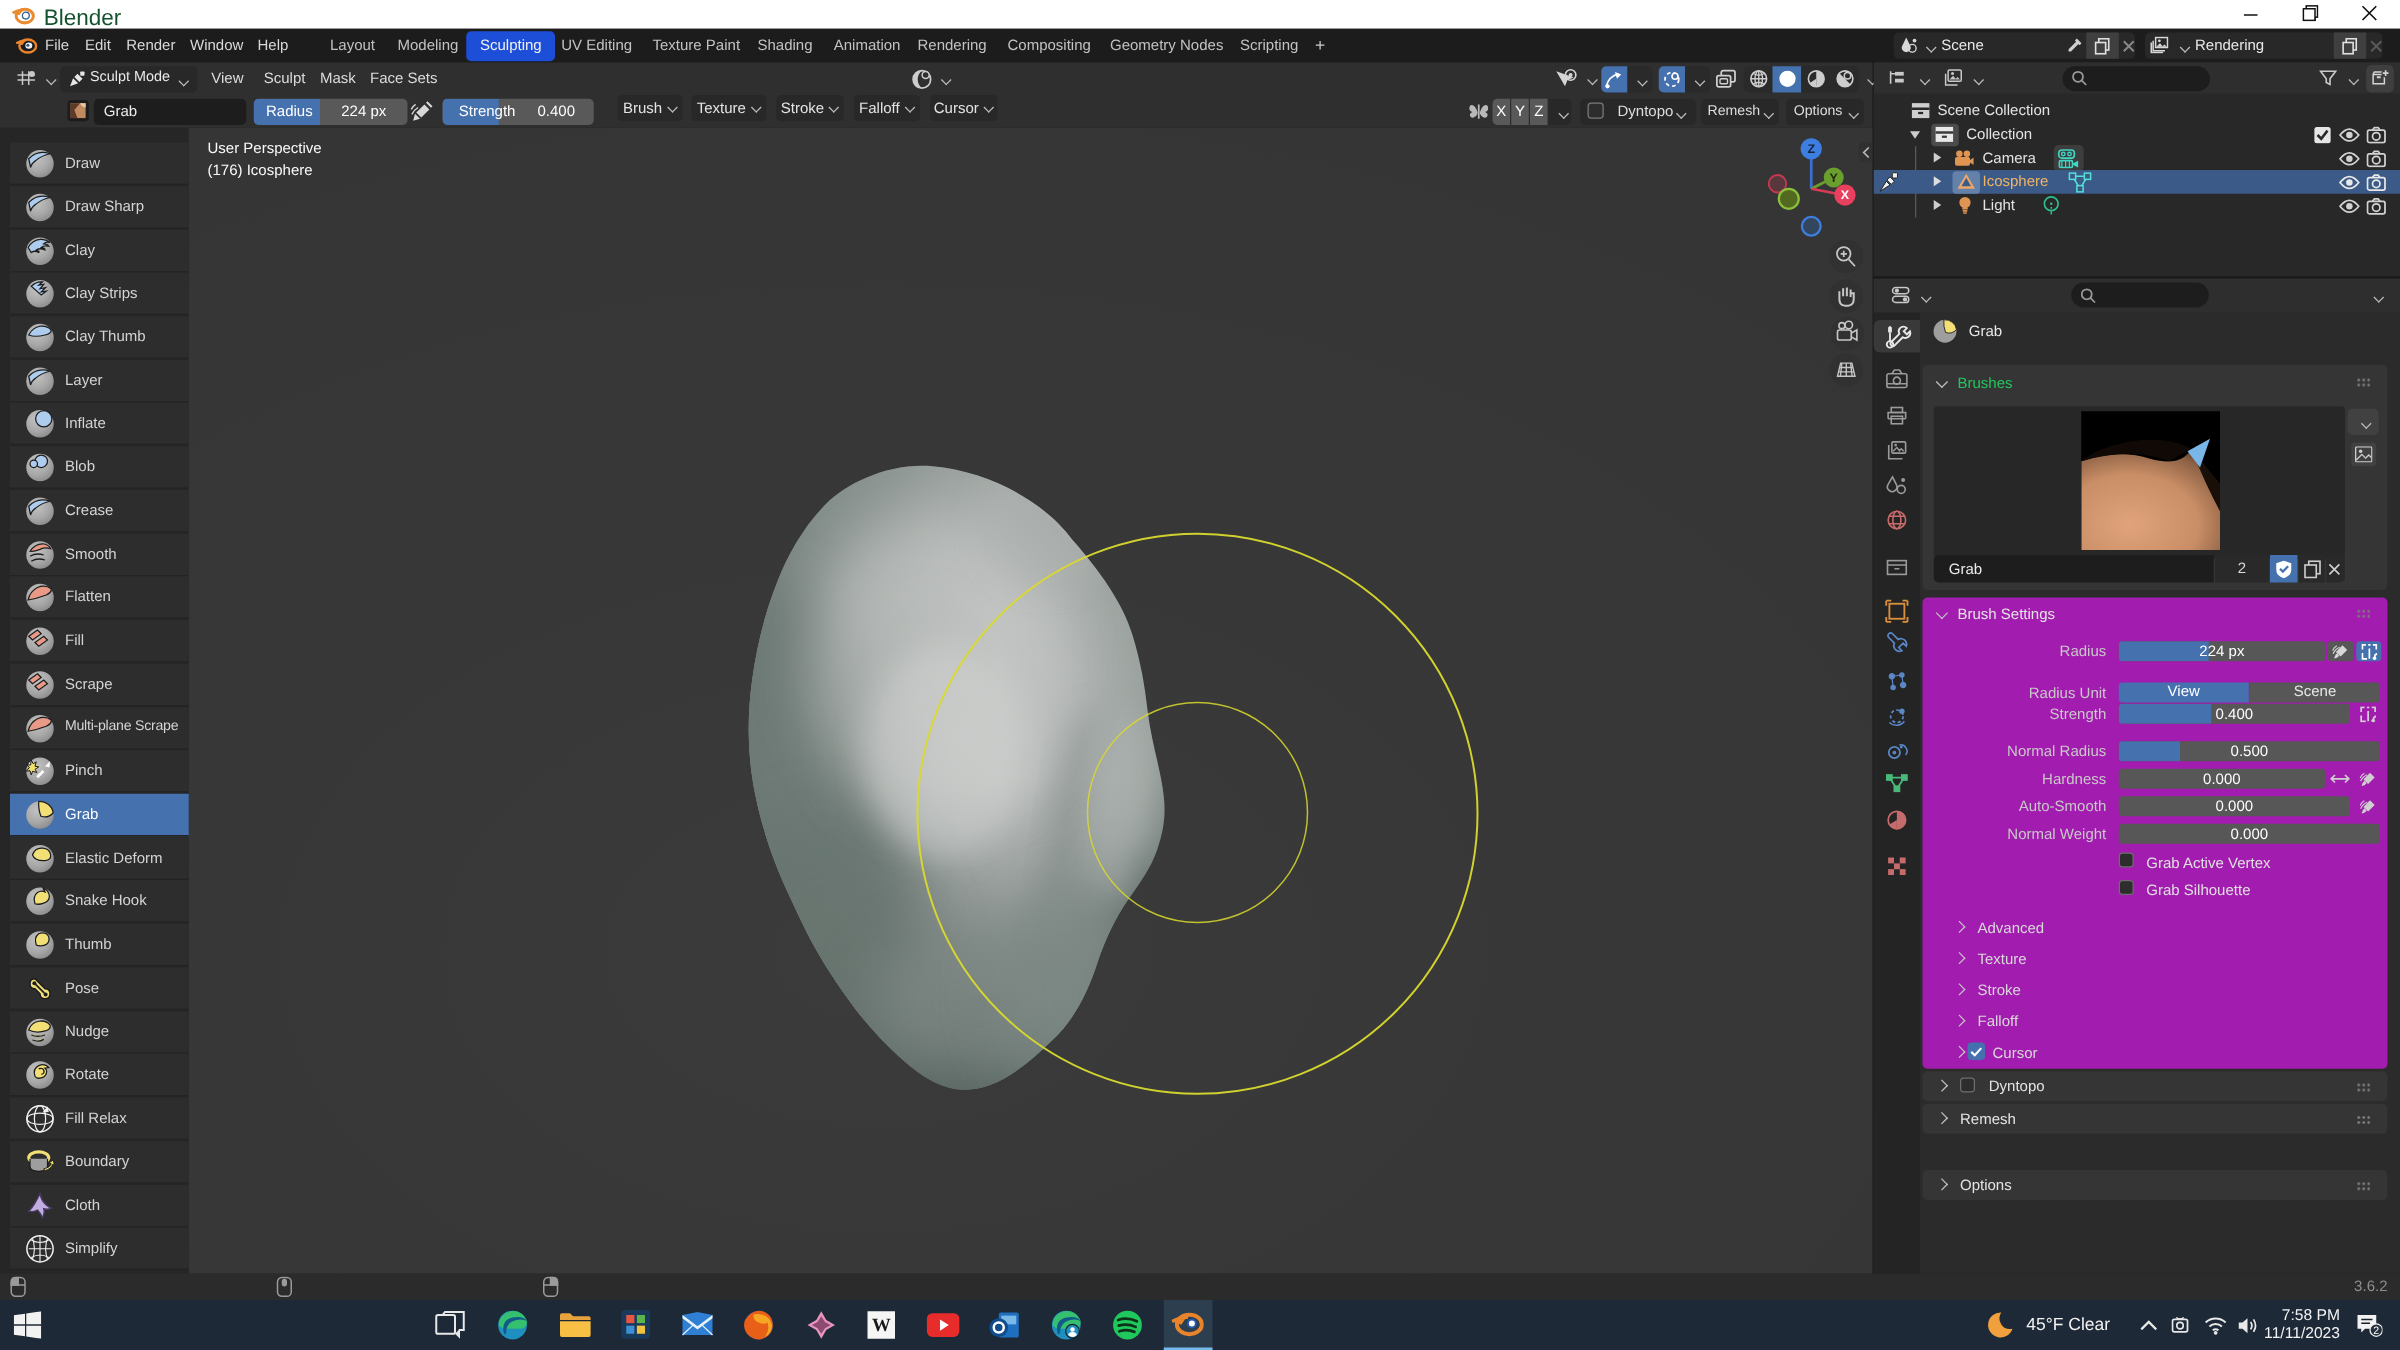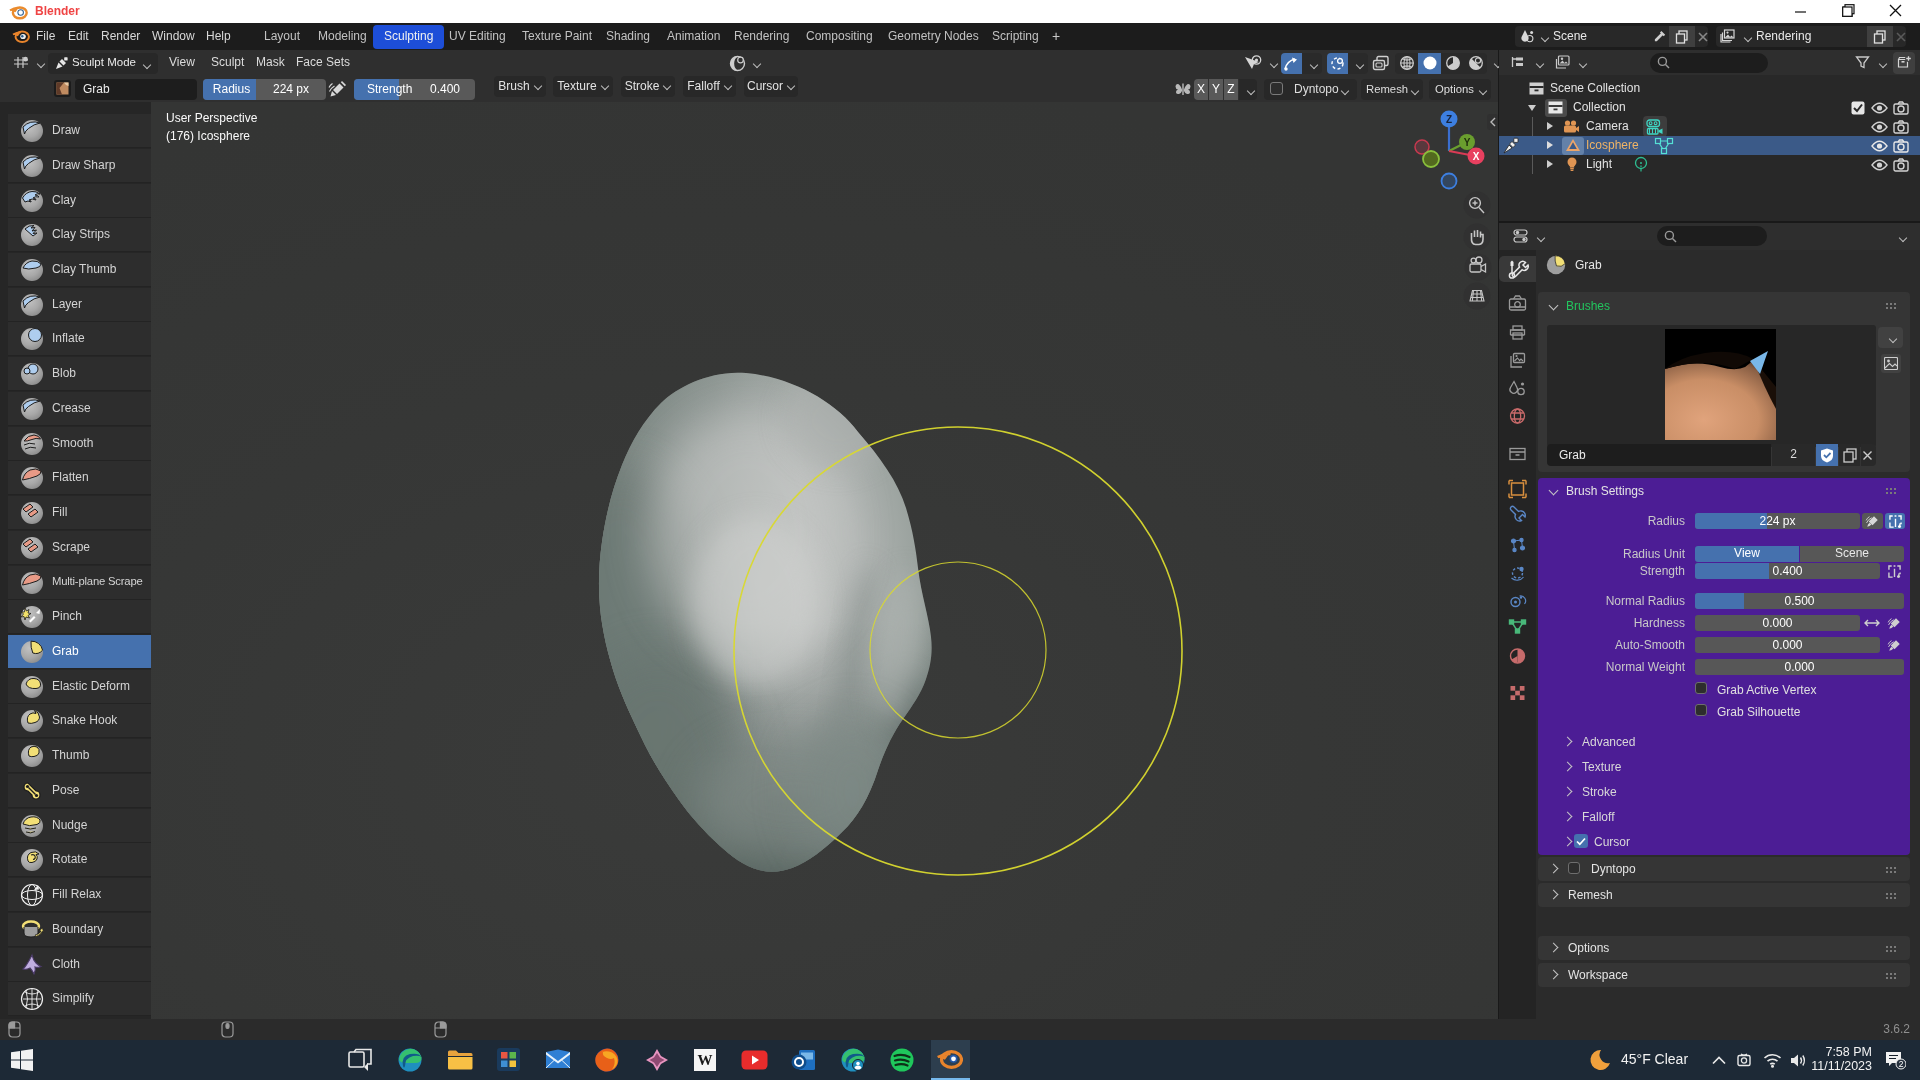--- a/index.html
+++ b/index.html
@@ -2,21 +2,21 @@
 <html><head>
 <meta charset="utf-8">
 <style>
 * { margin:0; padding:0; box-sizing:border-box; }
 html,body { width:1920px; height:1080px; overflow:hidden; background:#191919; }
 body { font-family:"Liberation Sans", sans-serif; font-size:12px; color:#dedede; position:relative; }
 .abs { position:absolute; }
 
 
 #titlebar { left:0; top:0; width:1920px; height:23px; background:#ffffff; color:#000; }
-#titlebar .txt { position:absolute; left:35px; top:4px; font-size:12px; color:#ef4444;font-weight:bold; }
+#titlebar .txt { position:absolute; left:35px; top:4px; font-size:18px; color:#14532d; }
 
 
 #topbar { left:0; top:23px; width:1920px; height:27px; background:#1c1c1c; }
 .menuitem { position:absolute; top:0; height:27px; line-height:26px; color:#d8d8d8; }
 .wstab { position:absolute; top:2px; height:24px; line-height:23px; color:#c2c2c2; padding:0 11px; border-radius:4px; }
 .wstab.active { background:#1d4ed8; color:#f0f0f0; }
 
 
 #toolrow1 { left:0; top:50px; width:1498px; height:26px; background:#2f2f2f;text-decoration:underline; }
 #toolrow2 { left:0; top:76px; width:1498px; height:26px; background:#2f2f2f; }
@@ -943,21 +943,21 @@
           <rect x="1" y="4" width="9" height="10" fill="#292929" stroke="#cdcdcd" stroke-width="1.3"></rect>
         </svg>
       </div>
       <div style="position:absolute;left:323px;top:152px;width:15px;height:22px;background:#292929;border-radius:0 4px 4px 0">
         <svg width="11" height="11" viewBox="0 0 11 11" style="position:absolute;left:1px;top:5.5px">
           <path d="M1.5 1.5 L9.5 9.5 M9.5 1.5 L1.5 9.5" stroke="#cdcdcd" stroke-width="1.4"></path>
         </svg>
       </div>
     </div>
 
-    <div style="position:absolute;left:39px;top:255px;width:372px;height:377px;background:#4c1d95;border-radius:4px">
+    <div style="position:absolute;left:39px;top:255px;width:372px;height:377px;background:#a21caf;border-radius:4px">
       <span class="dchev" style="position:absolute;left:12px;top:9px"></span>
       <span style="position:absolute;left:28px;top:6px;color:#e4e4e4">Brush Settings</span>
       <div class="dots" style="position:absolute;right:14px;top:9px"></div>
 
       <div class="prow" style="left:0;top:35px;width:372px">
         <span class="plabel">Radius</span>
         <div class="slider" style="width:165px">
             <div class="fill" style="width:72px"></div>
             <span class="val">224 px</span>
           </div>
@@ -1065,25 +1065,20 @@
     <div class="cpanel" style="top:660px">
         <span class="rchev" style="left:12px;top:8px"></span>
         <span style="position:absolute;left:30px;top:5px;color:#e4e4e4">Remesh</span>
         <div class="dots" style="position:absolute;right:14px;top:9px"></div>
       </div>
     <div class="cpanel" style="top:713px">
         <span class="rchev" style="left:12px;top:8px"></span>
         <span style="position:absolute;left:30px;top:5px;color:#e4e4e4">Options</span>
         <div class="dots" style="position:absolute;right:14px;top:9px"></div>
       </div>
-    <div class="cpanel" style="top:740px">
-        <span class="rchev" style="left:12px;top:8px"></span>
-        <span style="position:absolute;left:30px;top:5px;color:#e4e4e4">Workspace</span>
-        <div class="dots" style="position:absolute;right:14px;top:9px"></div>
-      </div>
   </div>
 </div>
 <div class="abs" id="statusbar">
   <svg width="460" height="18" viewBox="0 0 460 18" style="position:absolute;left:8px;top:2px">
     <g fill="none" stroke="#9b9b9b" stroke-width="1.2">
       <rect x="1" y="1" width="11" height="15" rx="3.5"></rect>
       <path d="M6.5 1 V7 M1 7 H12"></path>
       <path d="M1 4.5 Q1 1 4.5 1 L6.5 1 L6.5 7 L1 7 Z" fill="#9b9b9b"></path>
     </g>
     <g fill="none" stroke="#9b9b9b" stroke-width="1.2" transform="translate(213,0)">

